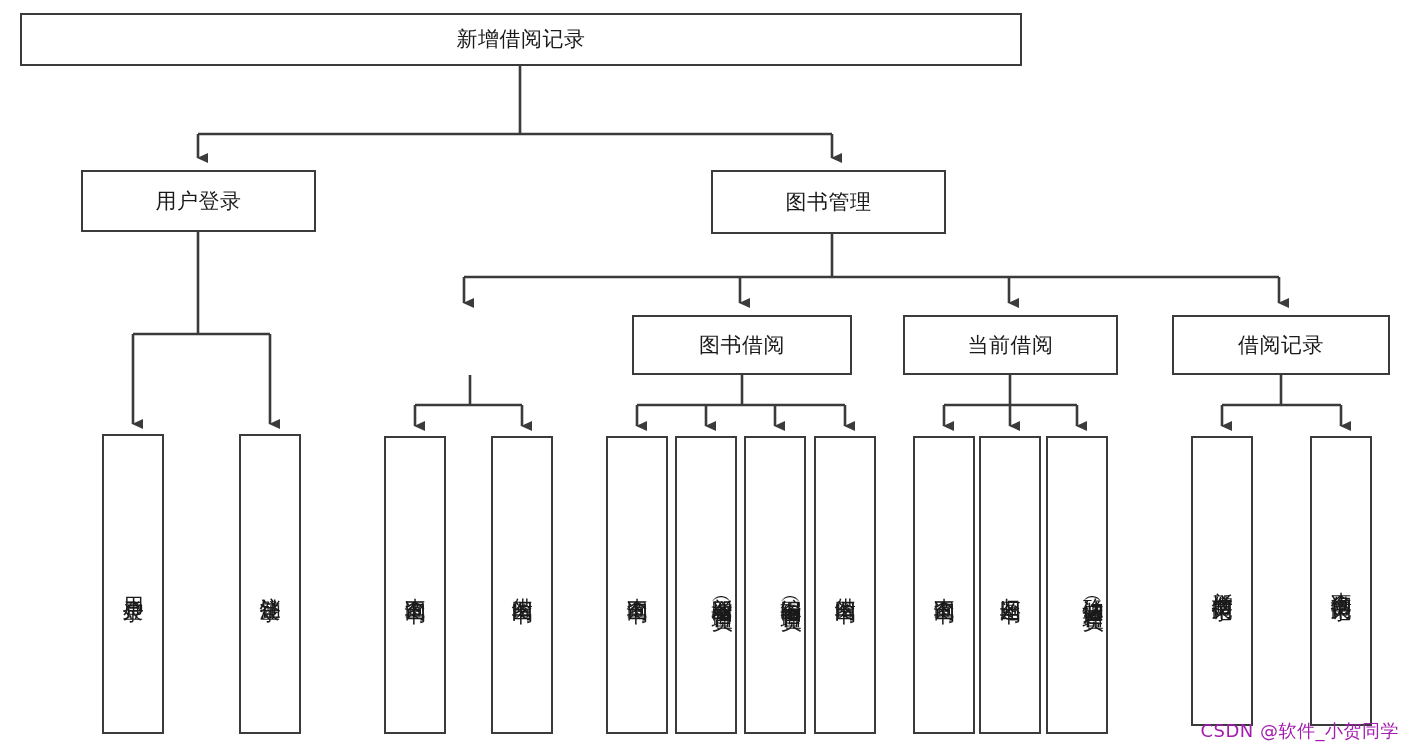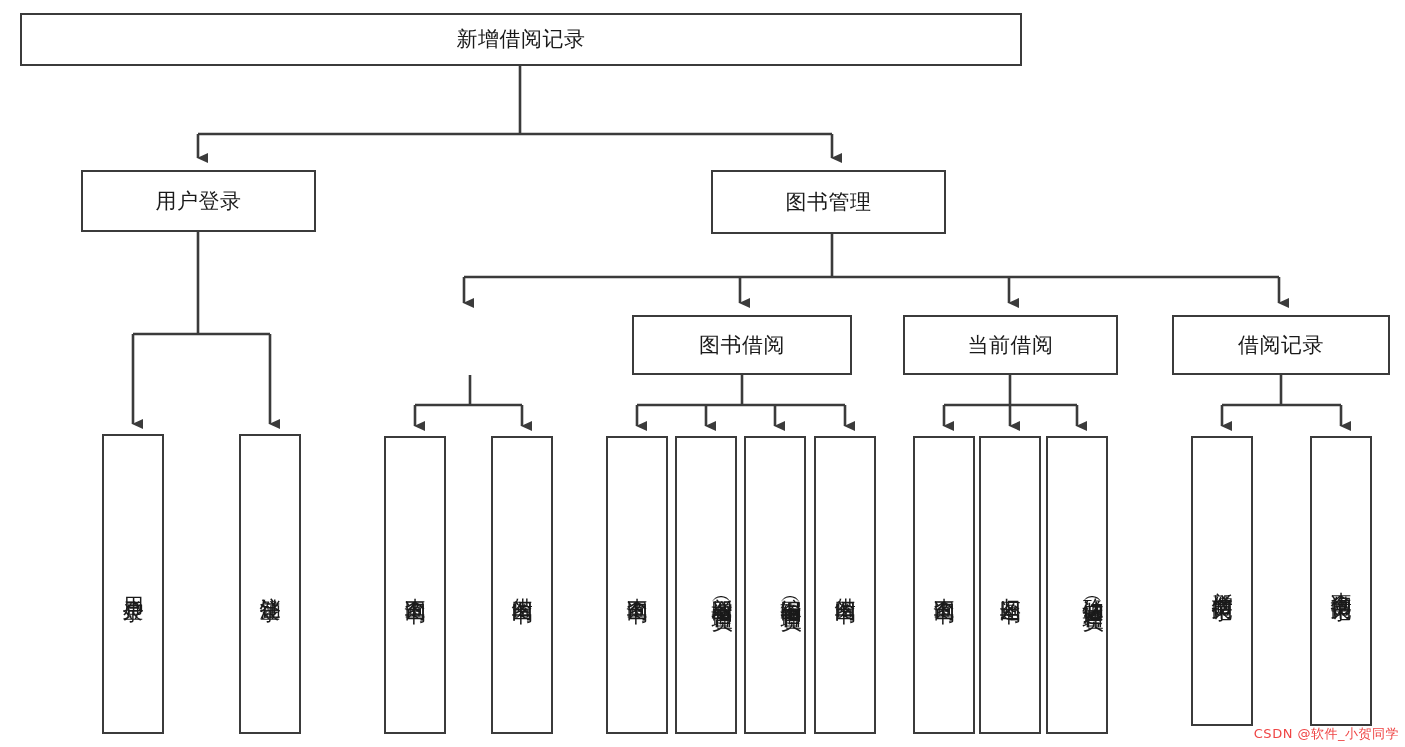--- a/index.html
+++ b/index.html
@@ -8,22 +8,22 @@
   #stage{position:absolute;left:0;top:0;width:1405px;height:747px;}
   #wires{position:absolute;left:0;top:0;width:1405px;height:747px;}
   .node{position:absolute;box-sizing:border-box;background:#ffffff;
         border:2px solid #3b3b3b;display:flex;align-items:center;
         justify-content:center;text-align:center;}
   .node.h{font-size:21px;line-height:1.15;letter-spacing:.5px;}
   .node.v{writing-mode:vertical-rl;text-orientation:upright;
           font-size:21px;line-height:1.25;letter-spacing:2px;
           align-items:flex-start;justify-content:center;padding-top:9px;}
   .node.v.mid{align-items:center;padding-top:0;}
-  #watermark{position:absolute;right:6px;bottom:4px;font-size:13px;
-             color:#ef4444;letter-spacing:.5px;white-space:nowrap;}
+  #watermark{position:absolute;right:6px;bottom:4px;font-size:18px;
+             color:#a21caf;letter-spacing:.5px;white-space:nowrap;}
 </style>
 </head>
 <body>
 
 <div id="stage">
 
   <svg id="wires" viewBox="0 0 1405 747" xmlns="http://www.w3.org/2000/svg">
     <defs>
       <marker id="ah" markerWidth="10" markerHeight="11" refX="5" refY="10" orient="auto" markerUnits="userSpaceOnUse">
         <path d="M0,0 L10,0 L5,11 Z" fill="#3b3b3b"></path>

